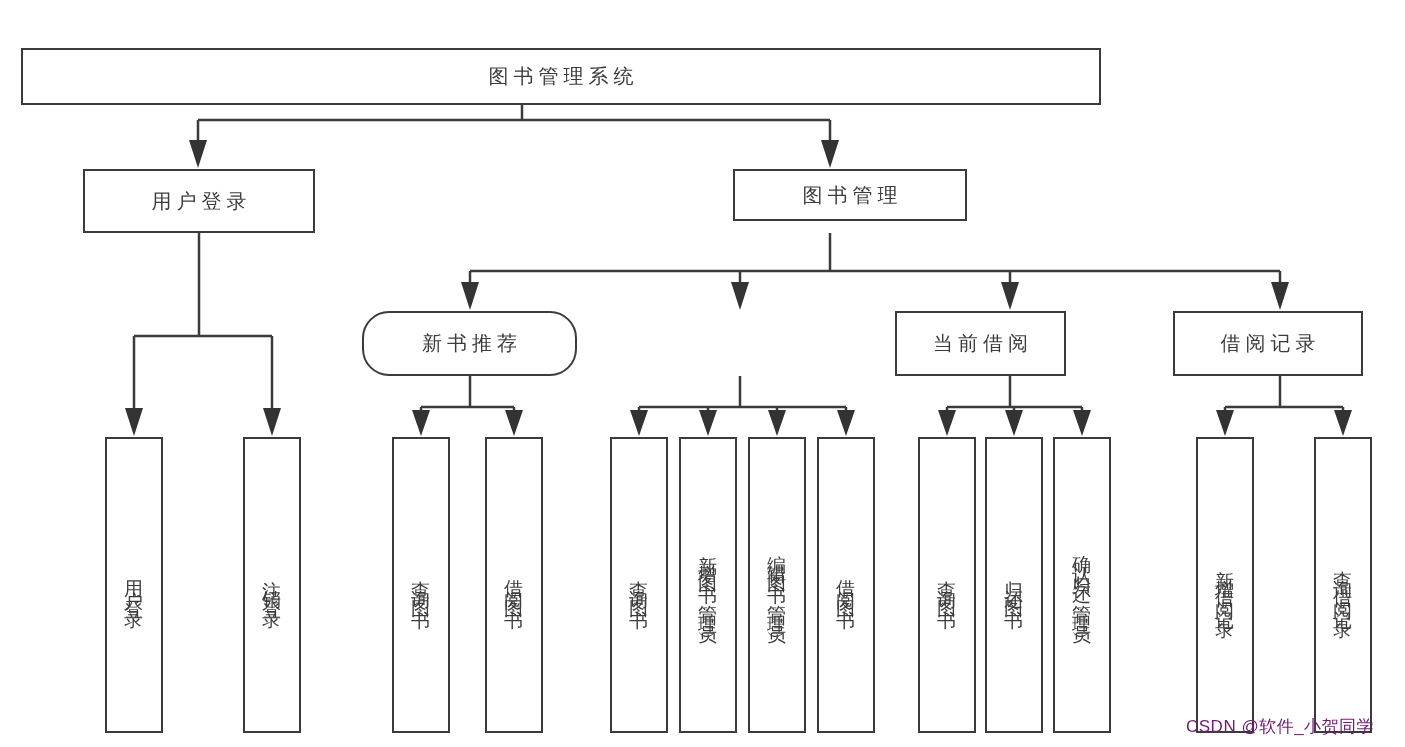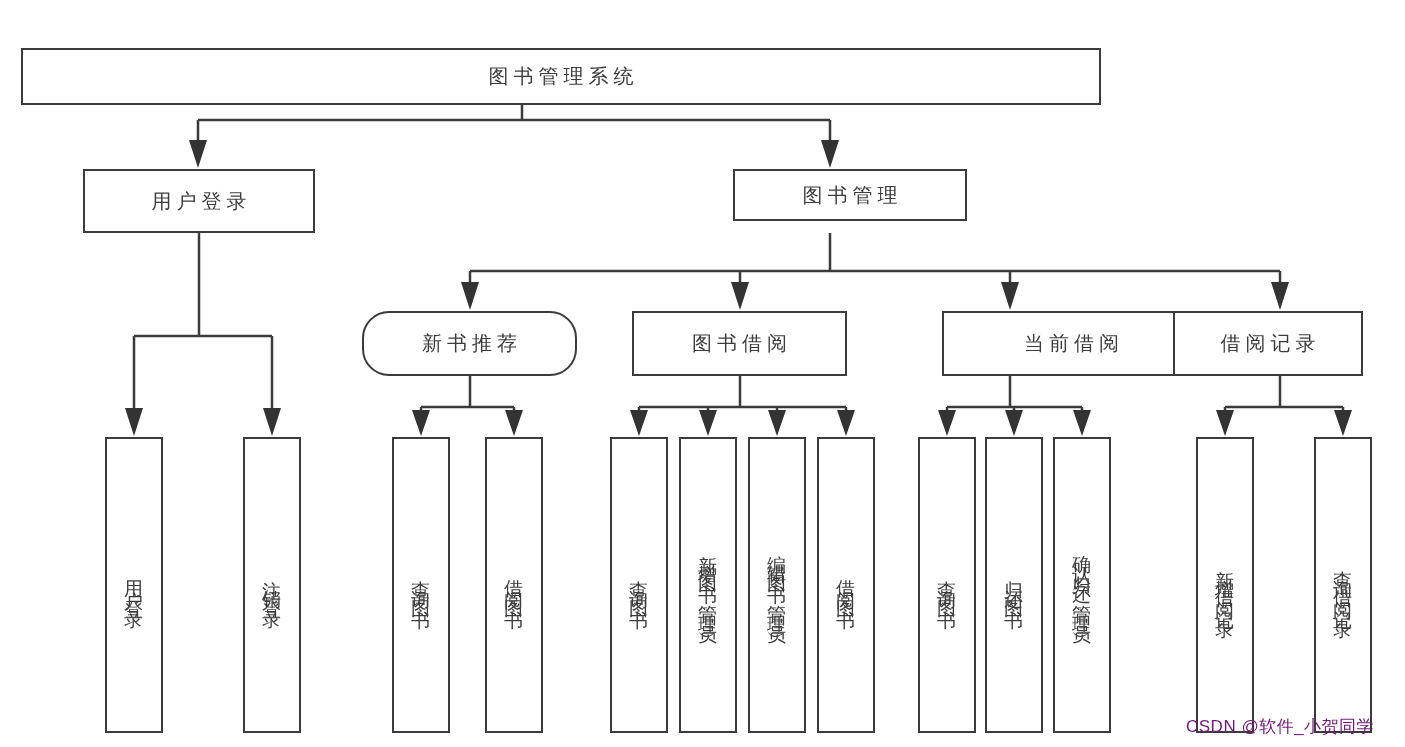--- a/index.html
+++ b/index.html
@@ -107,24 +107,21 @@
   <div class="box" style="left:83px; top:169px; width:232px; height:64px;">
     <span class="hlabel">用户登录</span>
   </div>
   <div class="box" style="left:733px; top:169px; width:234px; height:52px;">
     <span class="hlabel">图书管理</span>
   </div>
 
   <div class="box" style="left:362px; top:311px; width:215px; height:65px;border-radius:27px;">
     <span class="hlabel">新书推荐</span>
   </div>
-  <div class="box" style="left:632px; top:311px; width:215px; height:65px;">
-    <span class="hlabel">图书借阅</span>
-  </div>
-  <div class="box" style="left:942px; top:311px; width:259px; height:65px;">
+  <div class="box" style="left:895px; top:311px; width:171px; height:65px;">
     <span class="hlabel">当前借阅</span>
   </div>
   <div class="box" style="left:1173px; top:311px; width:190px; height:65px;">
     <span class="hlabel">借阅记录</span>
   </div>
 
   <div class="box leaf" style="left:105px; top:437px; width:58px; height:296px;">
     <span class="vlabel">用户登录</span>
   </div>
   <div class="box leaf" style="left:243px; top:437px; width:58px; height:296px;">

